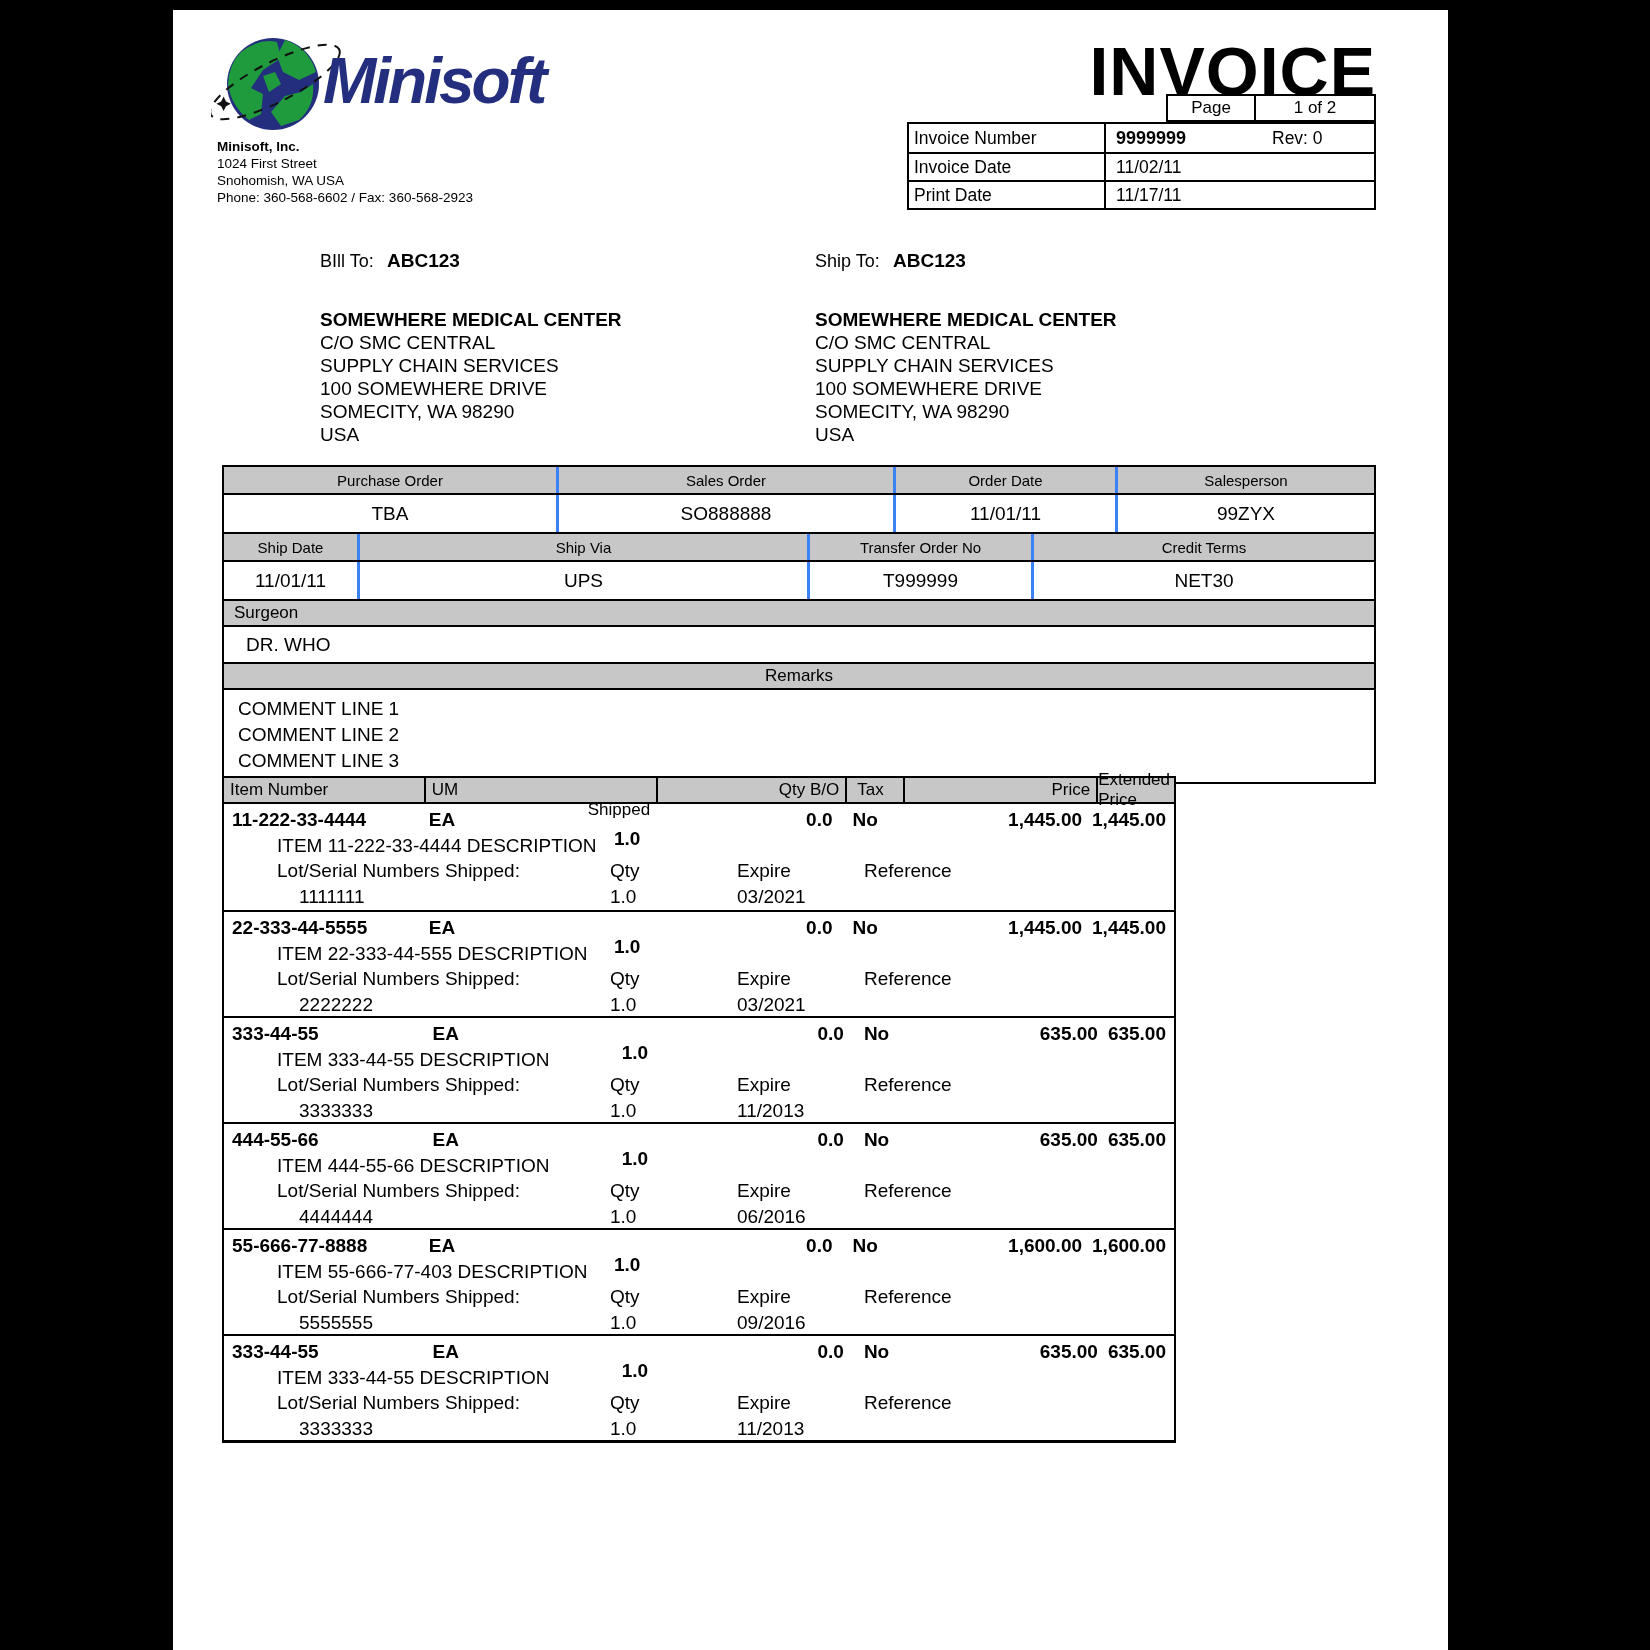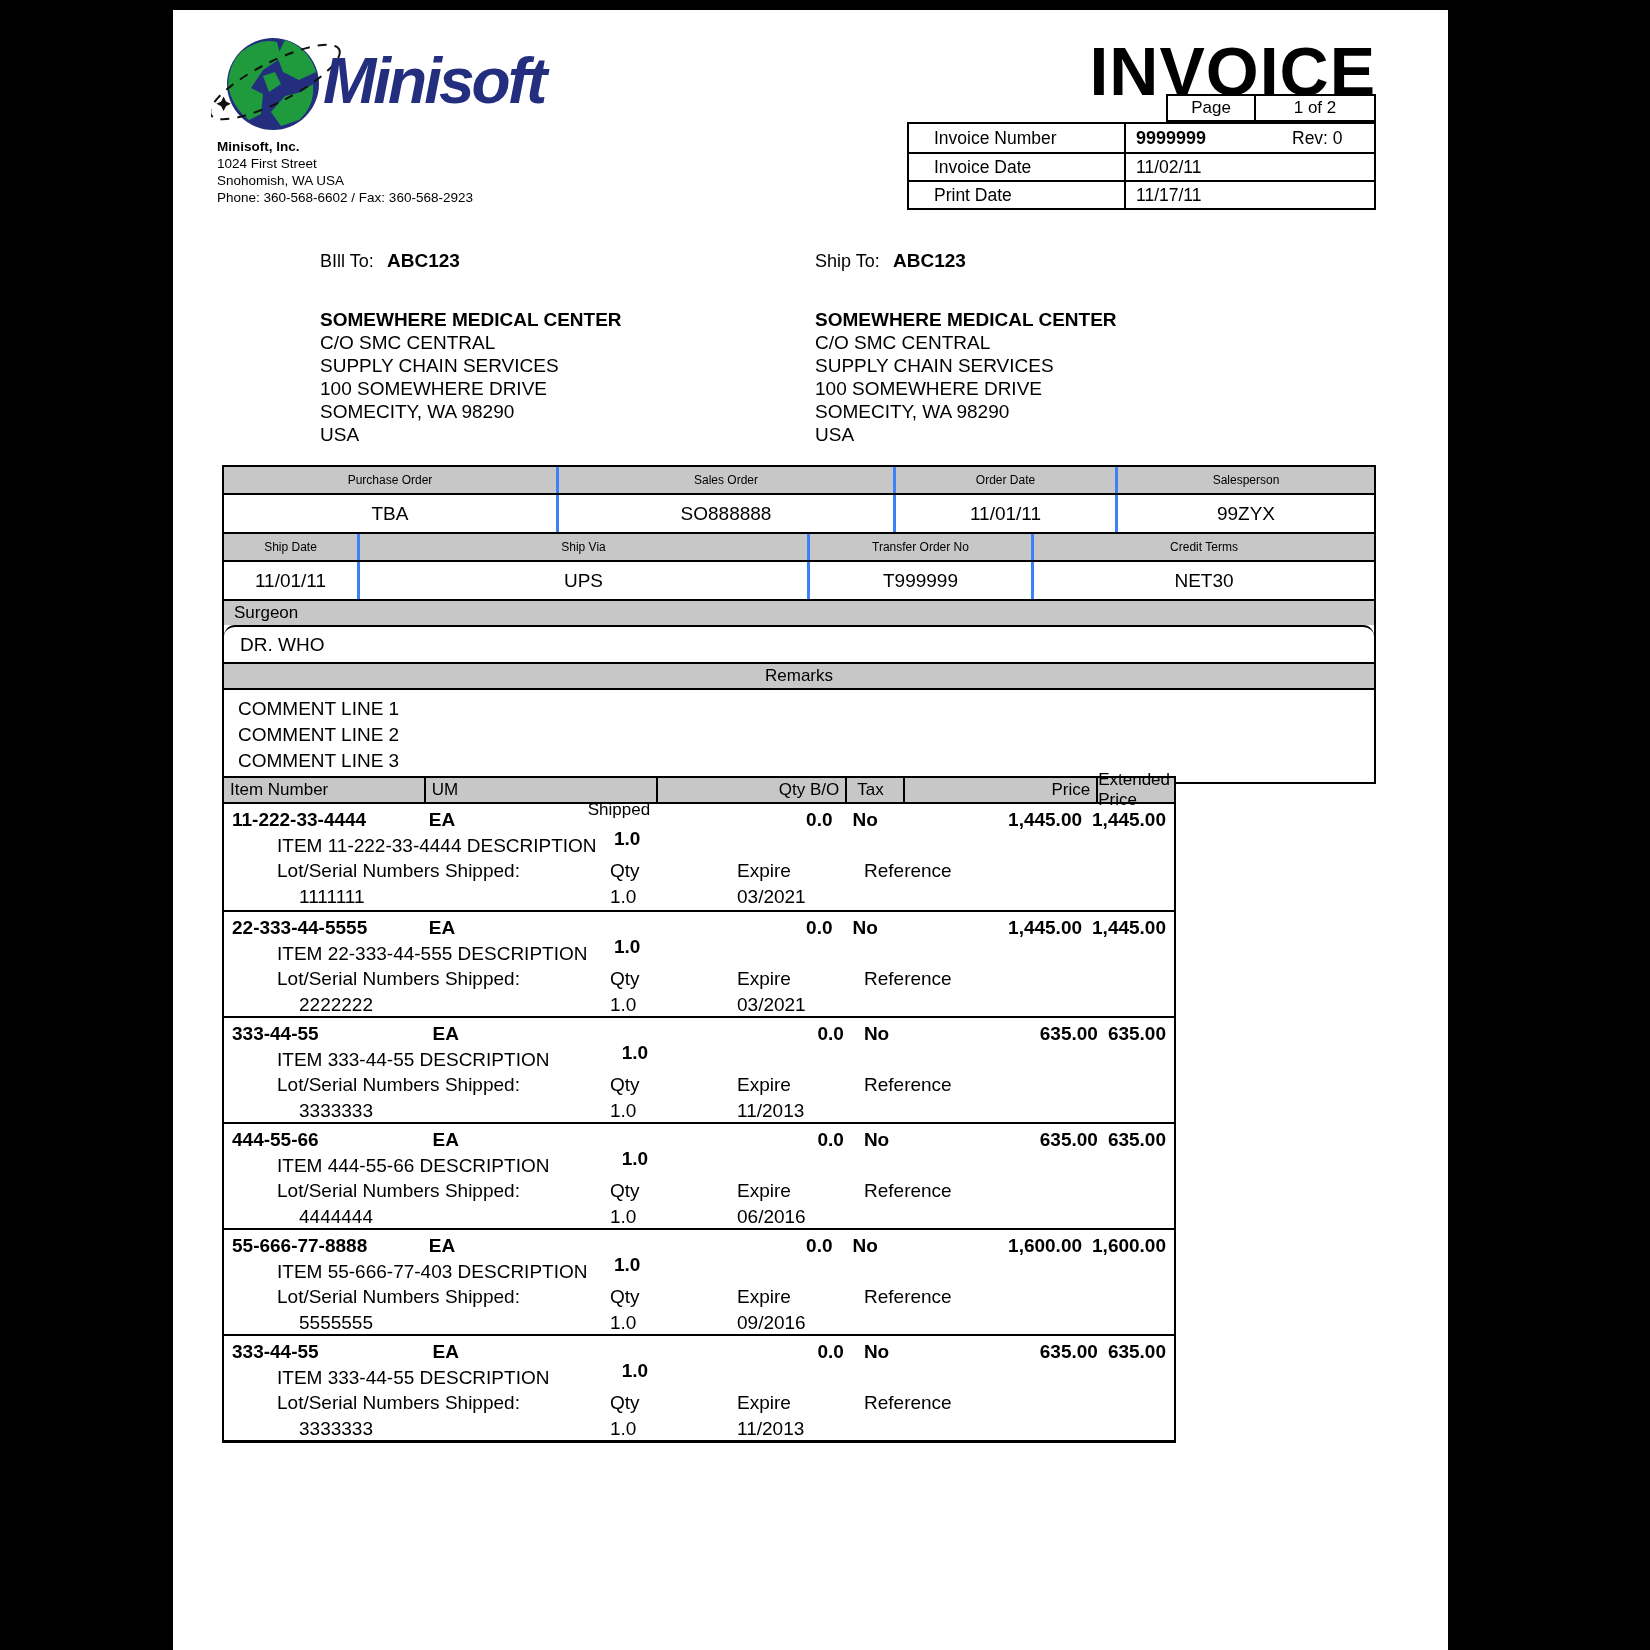--- a/index.html
+++ b/index.html
@@ -16,48 +16,48 @@
   .company .co-name { font-weight:bold; }
   .inv-title { position:absolute; right:72px; top:22px; font-size:68px; font-weight:bold;
                letter-spacing:1px; }
   .pagebox { position:absolute; left:993px; top:84px; width:210px; height:28px; display:flex;
              border:2px solid #000; font-size:17px; }
   .pagebox .pb-l { width:88px; border-right:2px solid #000; display:flex; align-items:center; justify-content:center; }
   .pagebox .pb-v { flex:1; display:flex; align-items:center; justify-content:center; }
   .invtbl { position:absolute; left:734px; top:112px; width:469px; border:2px solid #000; }
   .invtbl .irow { display:flex; height:28px; font-size:17.5px; }
   .invtbl .irow + .irow { border-top:2px solid #000; }
-  .invtbl .ilab { width:197px; border-right:2px solid #000; display:flex; align-items:center; padding-left:5px;margin-left:20px; }
+  .invtbl .ilab { width:197px; border-right:2px solid #000; display:flex; align-items:center; padding-left:5px; }
   .invtbl .ival { flex:1; position:relative; display:flex; align-items:center; padding-left:10px; }
   .invtbl .num  { font-weight:bold; font-size:18px; }
   .invtbl .rev  { position:absolute; left:166px; }
 
   
   .addr { position:absolute; top:240px; font-size:19px; }
   .addr.bill { left:147px; } .addr.ship { left:642px; }
   .addr .tolabel { font-size:18px; }
   .addr .tocode  { font-weight:bold; margin-left:8px; }
   .addr .lines { margin-top:9px; line-height:23px; }
   .addr .lines div:first-child { font-weight:bold;margin-top:36px; }
 
   
   .ordertbl { position:absolute; left:49px; top:455px; width:1154px; border:2px solid #000; font-size:19px; }
   .orow { display:flex; }
   .orow + .orow { border-top:2px solid #000; }
   .ocell { display:flex; align-items:center; justify-content:center; }
   .ocell + .ocell { border-left:3px solid #3b82f6; }
-  .ohead { background:#c7c7c7; height:26px; font-size:12px; }
+  .ohead { background:#c7c7c7; height:26px; font-size:15px; }
   .oval  { height:37px; background:#fff; }
   .c1a{width:332px;} .c1b{width:337px;} .c1c{width:222px;} .c1d{flex:1;}
   .c2a{width:133px;} .c2b{width:450px;} .c2c{width:224px;} .c2d{flex:1;}
   .bar { height:26px; background:#c7c7c7; display:flex; align-items:center; font-size:17px;
          border-top:2px solid #000; }
   .bar.left { padding-left:10px; } .bar.center { justify-content:center; }
   .freerow { background:#fff; border-top:2px solid #000; font-size:19px; }
-  .surgeon-row { height:37px; display:flex; align-items:center; padding-left:16px;border-radius:11px; }
+  .surgeon-row { height:37px; display:flex; align-items:center; padding-left:22px; }
   .remarks-row { padding:6px 0 8px 14px; line-height:26px; }
 
   
   .itemstbl { position:absolute; left:49px; top:766px; width:954px;
               border:2px solid #000; border-bottom-width:3px; }
   .igrid { display:flex; }
   .ic { display:flex; align-items:center; }
   .ihead { height:26px; background:#c7c7c7; font-size:17px; border-bottom:2px solid #000; }
   .ihead .ic + .ic { border-left:2px solid #000; }
   .h1{width:220px; padding-left:6px;} .h2{width:42px; padding-left:6px;}

